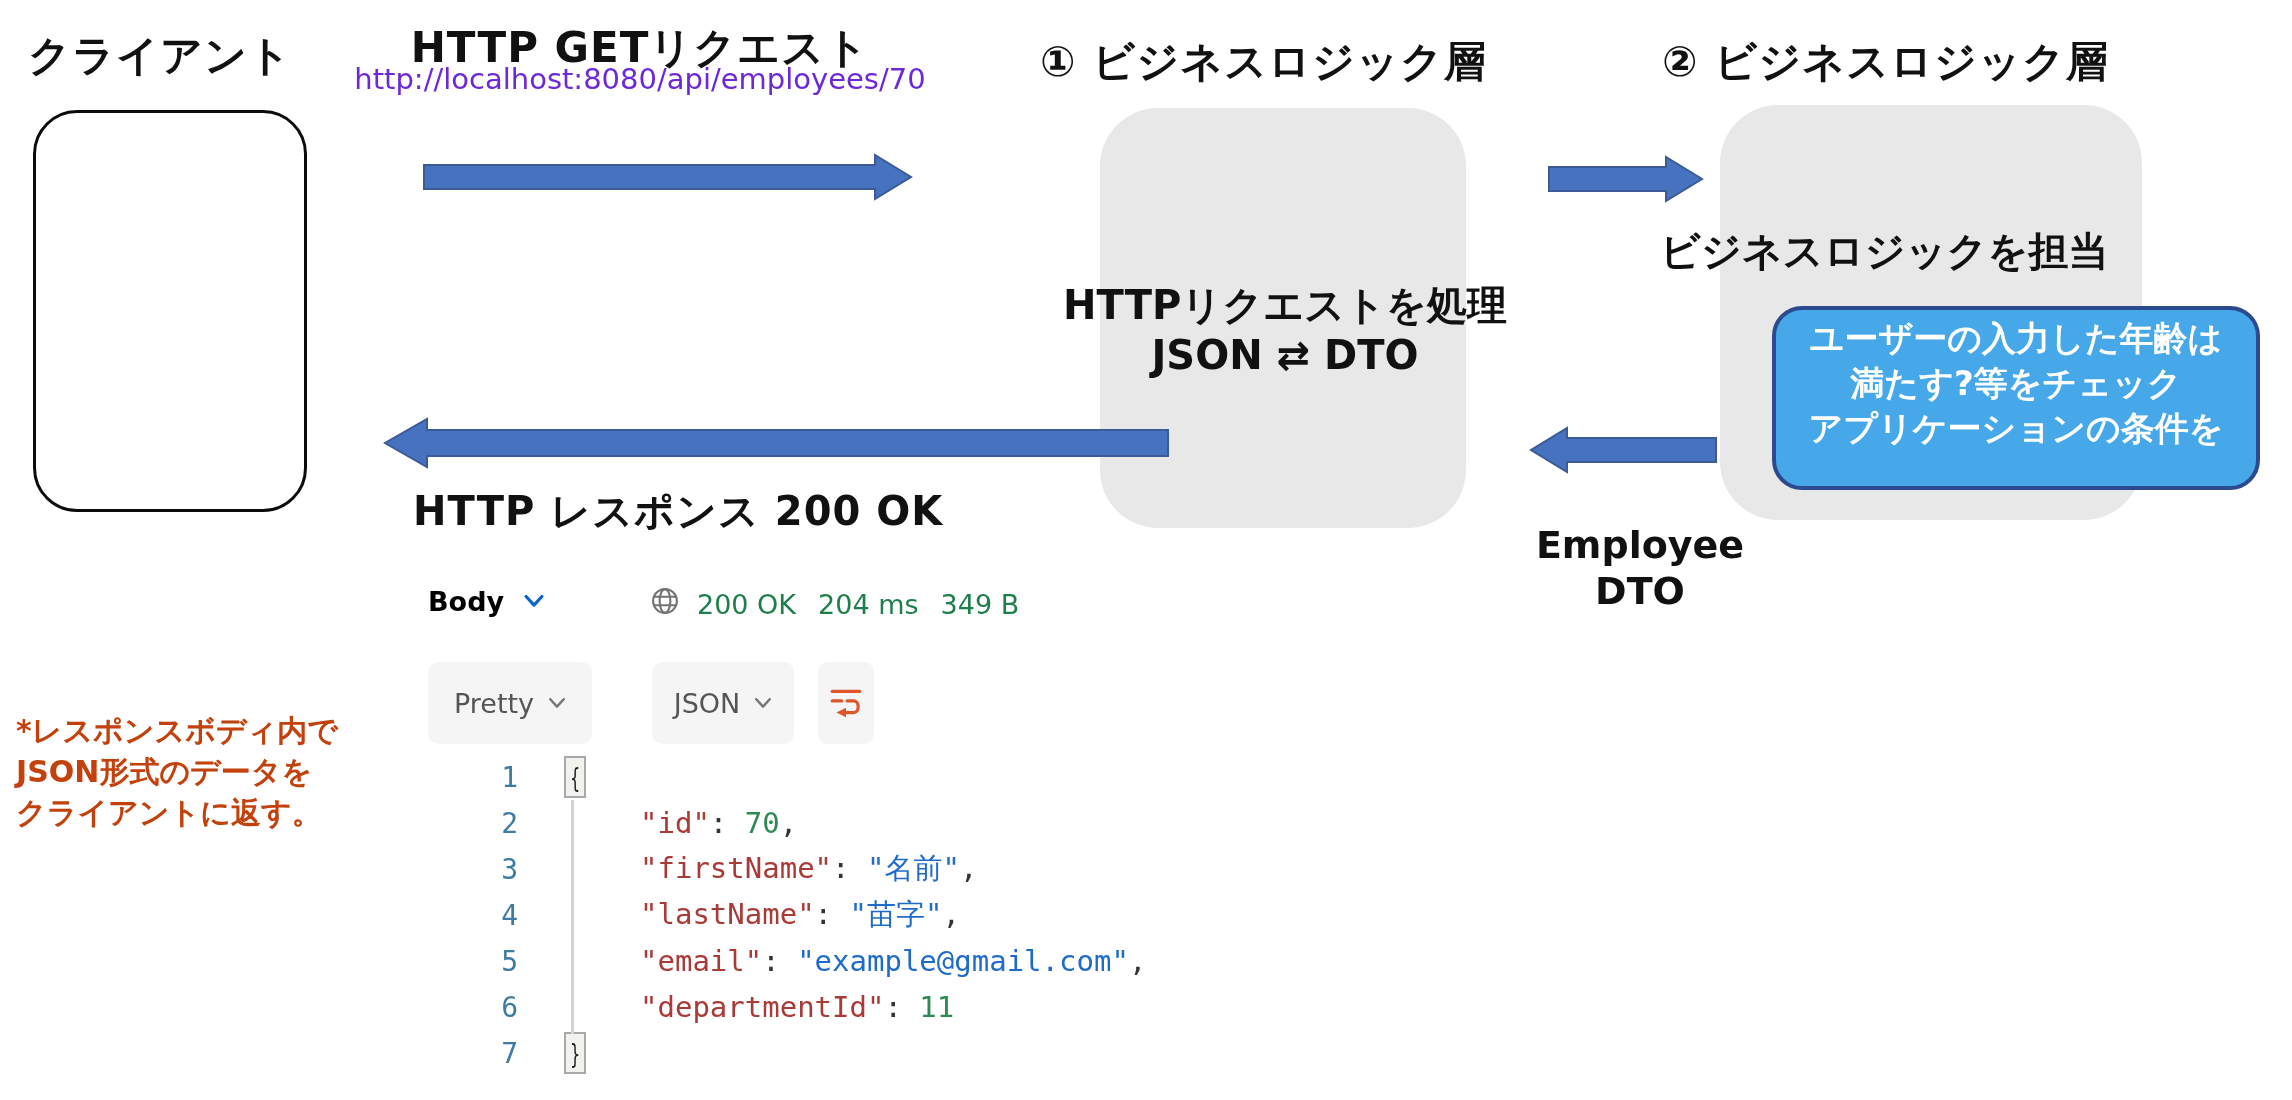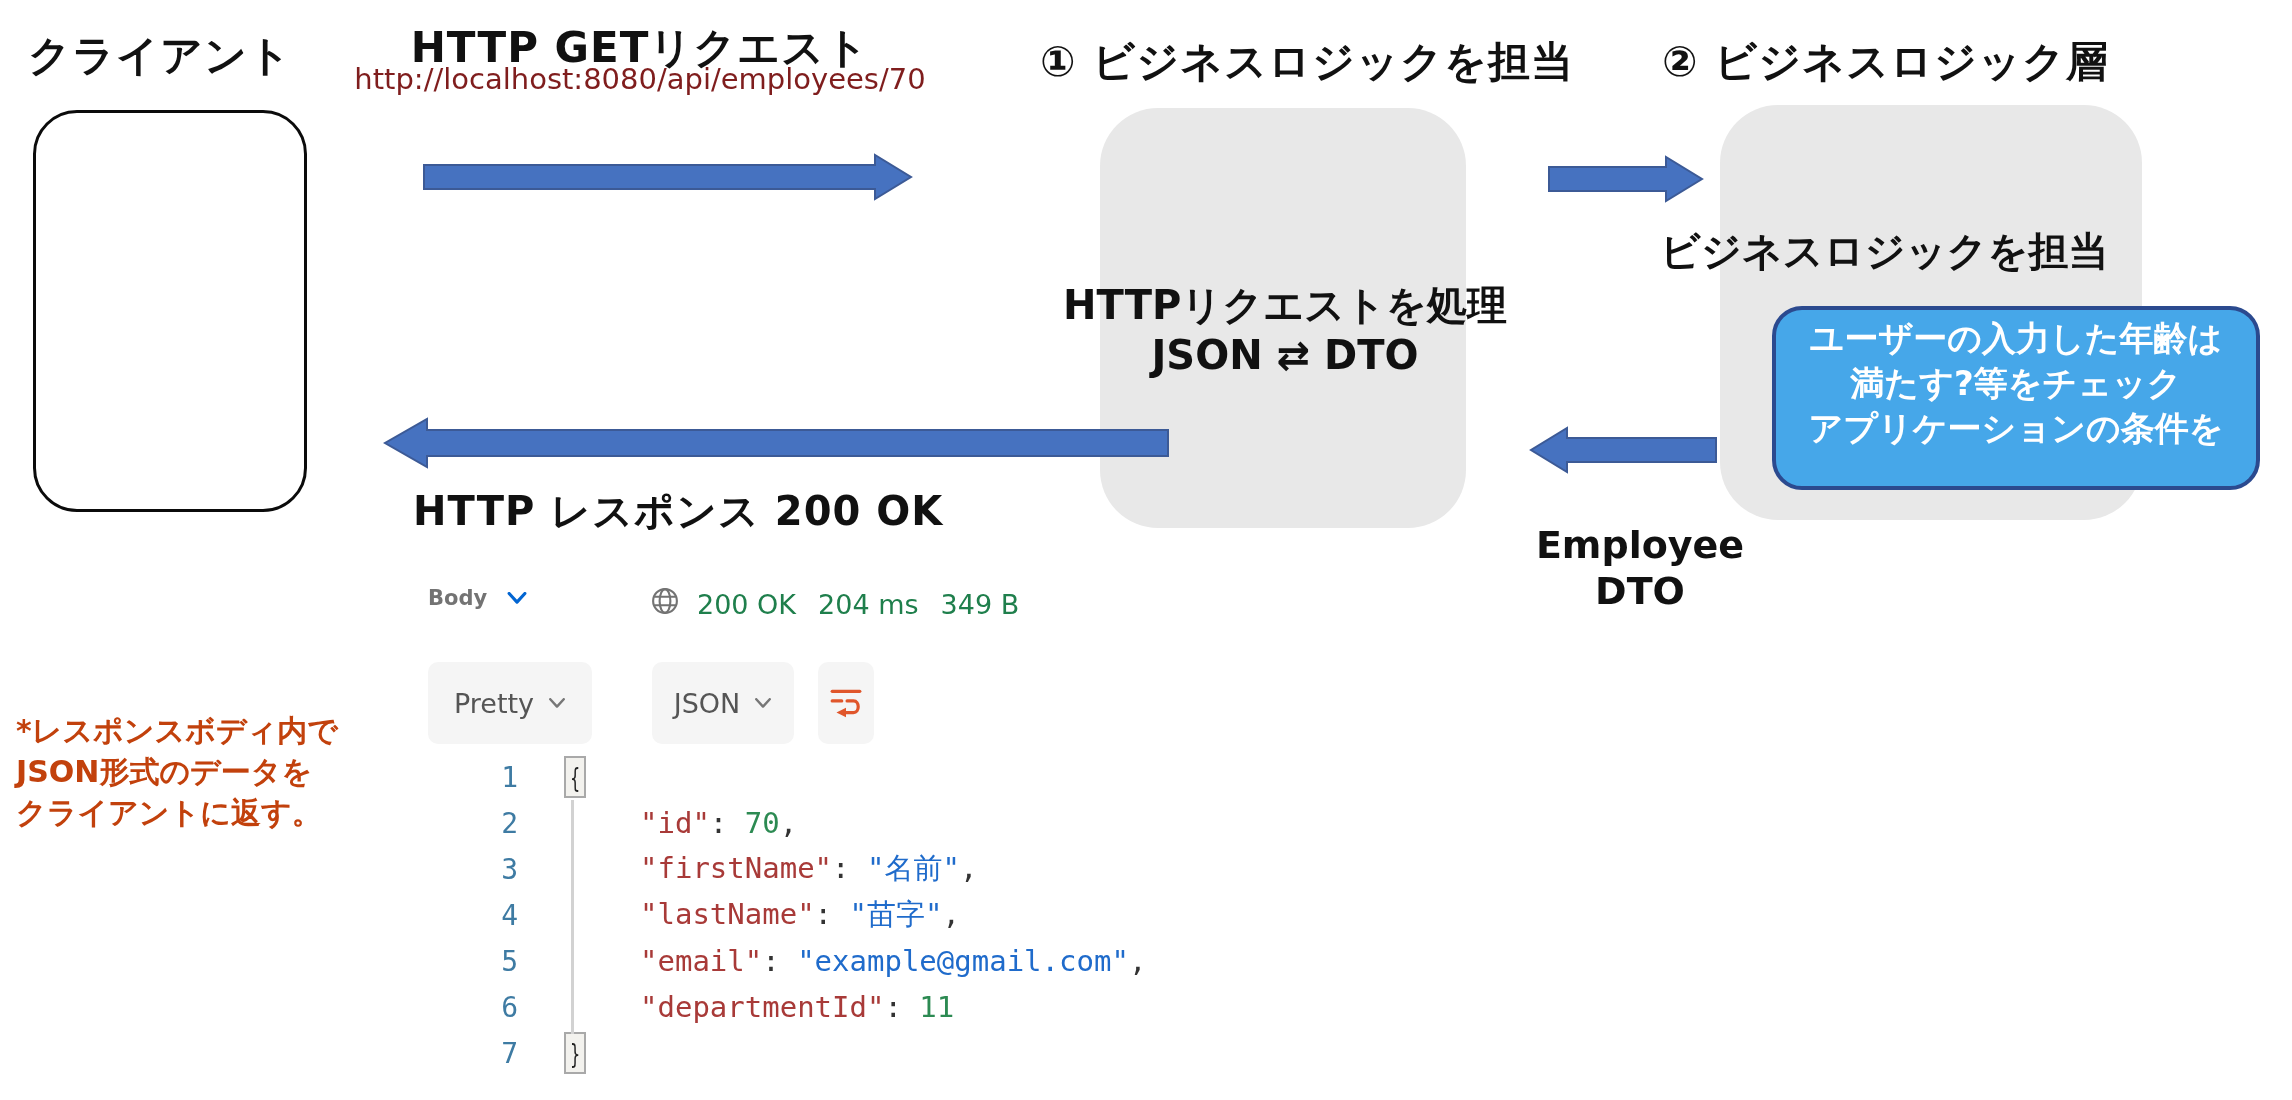--- a/index.html
+++ b/index.html
@@ -6,36 +6,36 @@
   #canvas{position:relative;width:2292px;height:1100px;background:#ffffff;overflow:hidden;
           font-family:"DejaVu Sans","Liberation Sans",sans-serif;color:#111;}
   .abs{position:absolute;}
   .h1{font-size:42px;font-weight:800;letter-spacing:1px;white-space:nowrap;}
   .center{text-align:center;}
 
   
   .client-box{left:33px;top:110px;width:268px;height:396px;border:3px solid #0b0b0b;border-radius:44px;background:#fff;}
 
   
-  .url{font-size:29px;font-weight:400;color:#7f1d1d;white-space:nowrap;}
+  .url{font-size:29px;font-weight:400;color:#6d28d9;white-space:nowrap;}
 
   
   .layer-box{background:#e8e8e8;border-radius:58px;}
   .layer-text{font-size:40px;font-weight:800;line-height:50px;white-space:nowrap;}
 
   
   .callout{left:1772px;top:306px;width:488px;height:184px;background:#46a7e9;border:4px solid #2b4a8f;
            border-radius:30px;box-sizing:border-box;}
   .callout-text{width:100%;margin-top:6px;text-align:center;color:#fff;font-size:34px;font-weight:800;line-height:45px;}
 
   .note{font-size:30px;font-weight:800;line-height:41px;color:#c2410c;white-space:nowrap;}
   .dto-label{font-size:38px;font-weight:800;line-height:46px;}
 
   
-  .pm-label{font-size:21px;font-weight:600;color:#737373;white-space:nowrap;}
+  .pm-label{font-size:27px;font-weight:600;color:#000000;white-space:nowrap;}
   .pm-status{font-size:27px;font-weight:500;color:#1f7f4c;white-space:nowrap;}
   .pm-btn{position:absolute;top:662px;height:82px;background:#f5f5f5;border-radius:10px;
           display:flex;align-items:center;justify-content:center;gap:14px;}
   .pm-btn .lbl{font-size:27px;color:#555;font-weight:500;}
 
   
   #code{left:430px;top:754px;width:900px;}
   .code-row{display:flex;align-items:center;height:46px;}
   .ln{width:88px;text-align:right;font-family:"DejaVu Sans Mono","Liberation Mono",monospace;
       font-size:28px;color:#3e7ba3;flex:none;}
@@ -57,21 +57,21 @@
   <div class="abs h1" style="left:28px;top:28px;">クライアント</div>
   <div class="abs client-box"></div>
 
   <div class="abs h1 center" style="left:340px;top:20px;width:600px;">HTTP GETリクエスト</div>
   <div class="abs url center" style="left:290px;top:62px;width:700px;">http://localhost:8080/api/employees/70</div>
 
   <svg class="abs" style="left:423px;top:153px;" width="490" height="48">
     <polygon points="1,12 452,12 452,2 488,24 452,46 452,36 1,36" fill="#4672c0" stroke="#3c5a96" stroke-width="2"></polygon>
   </svg>
 
-  <div class="abs h1" style="left:1040px;top:34px;">① ビジネスロジックを担当</div>
+  <div class="abs h1" style="left:1040px;top:34px;">① ビジネスロジック層</div>
   <div class="abs layer-box" style="left:1100px;top:108px;width:366px;height:420px;"></div>
   <div class="abs layer-text center" style="left:1050px;top:280px;width:470px;">
     <div>HTTPリクエストを処理</div>
     <div>JSON ⇄ DTO</div>
   </div>
 
   <svg class="abs" style="left:1548px;top:155px;" width="156" height="48">
     <polygon points="1,12 118,12 118,2 154,24 118,46 118,36 1,36" fill="#4672c0" stroke="#3c5a96" stroke-width="2"></polygon>
   </svg>
 

